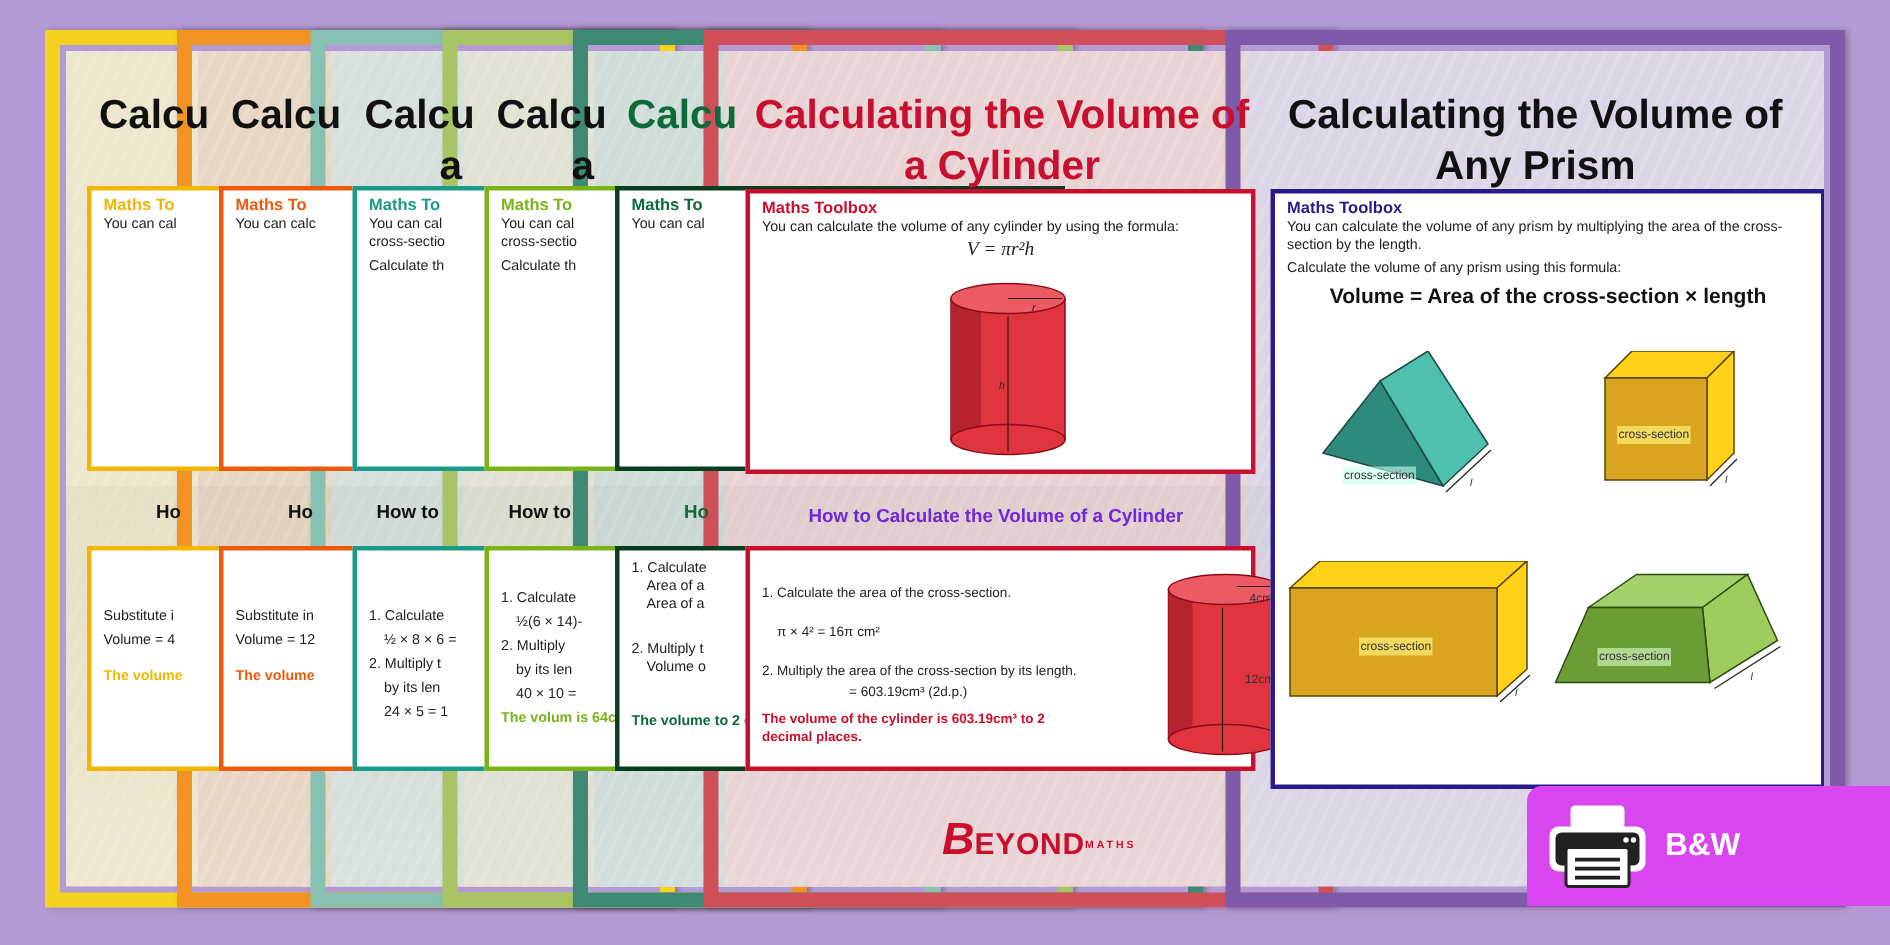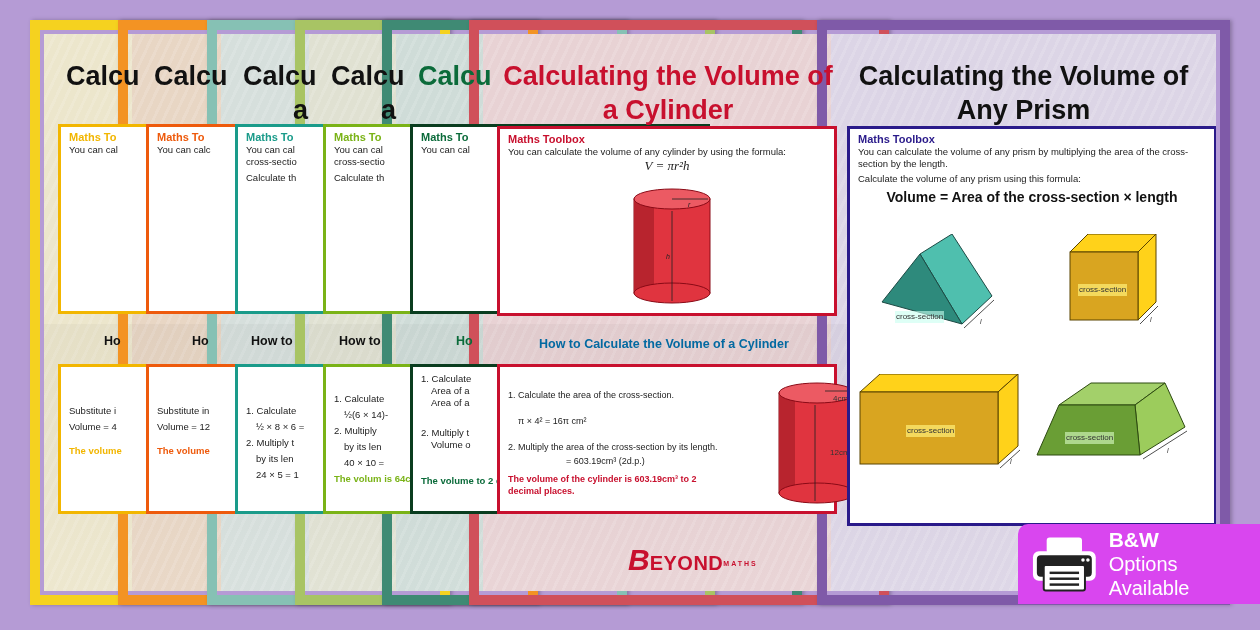--- a/index.html
+++ b/index.html
@@ -46,21 +46,21 @@
   
   .back .title { text-align: left; padding-left: 22px; }
   .back .box.toolbox { left: 14px; top: 90px; width: 300px; height: 190px; }
   .back .box.how { left: 14px; top: 330px; width: 300px; height: 150px; }
   .back .section-heading { top: 300px; text-align: left; padding-left: 60px; }
 
   
   #p-red .title { color: #c8102e; left: 20px; right: auto; text-align: center; width: 330px; }
   #p-red .toolbox { left: 14px; top: 92px; width: 340px; height: 190px; }
   #p-red .how { left: 14px; top: 330px; width: 340px; height: 150px; }
-  #p-red .section-heading { top: 303px; color: #0369a1; text-align: left; padding-left: 56px; }
+  #p-red .section-heading { top: 303px; color: #6d28d9; text-align: left; padding-left: 56px; }
 
   
   #p-purple .toolbox { left: 16px; top: 92px; width: 370px; height: 400px; }
   .formula-big { text-align: center; font-weight: bold; font-size: 14px; color: #111; margin-top: 6px; }
   .formula-v { text-align: center; font-family: "Liberation Serif", "DejaVu Serif", serif; font-style: italic; font-size: 13px; margin-top: 2px; }
 
   .logo {
     position: absolute; left: 145px; bottom: 18px; z-index: 3; display: flex; align-items: flex-end;
   }
   .logo-b { font-weight: bold; font-size: 30px; color: #c8102e; font-style: italic; line-height: 26px; }
@@ -288,15 +288,14 @@
     <rect x="7" y="20" width="56" height="22" rx="4" fill="#222"></rect>
     <circle cx="54" cy="25" r="1.8" fill="#fff"></circle>
     <circle cx="59" cy="25" r="1.8" fill="#fff"></circle>
     <rect x="14" y="30" width="42" height="26" rx="2" fill="#fff" stroke="#222" stroke-width="2"></rect>
     <line x1="20" y1="38" x2="50" y2="38" stroke="#222" stroke-width="2.5"></line>
     <line x1="20" y1="44" x2="50" y2="44" stroke="#222" stroke-width="2.5"></line>
     <line x1="20" y1="50" x2="50" y2="50" stroke="#222" stroke-width="2.5"></line>
   </svg>
   <div class="bw-text">
     <div class="bw-title">B&amp;W</div>
-    <div class="bw-sub">Options Available</div>
   </div>
 </div>
 
 </body></html>

